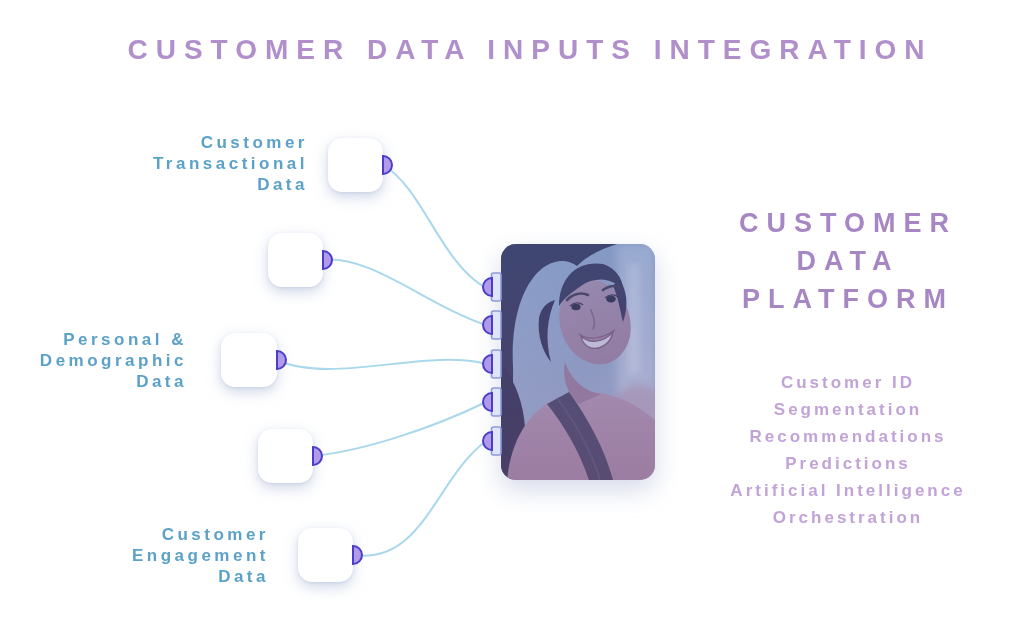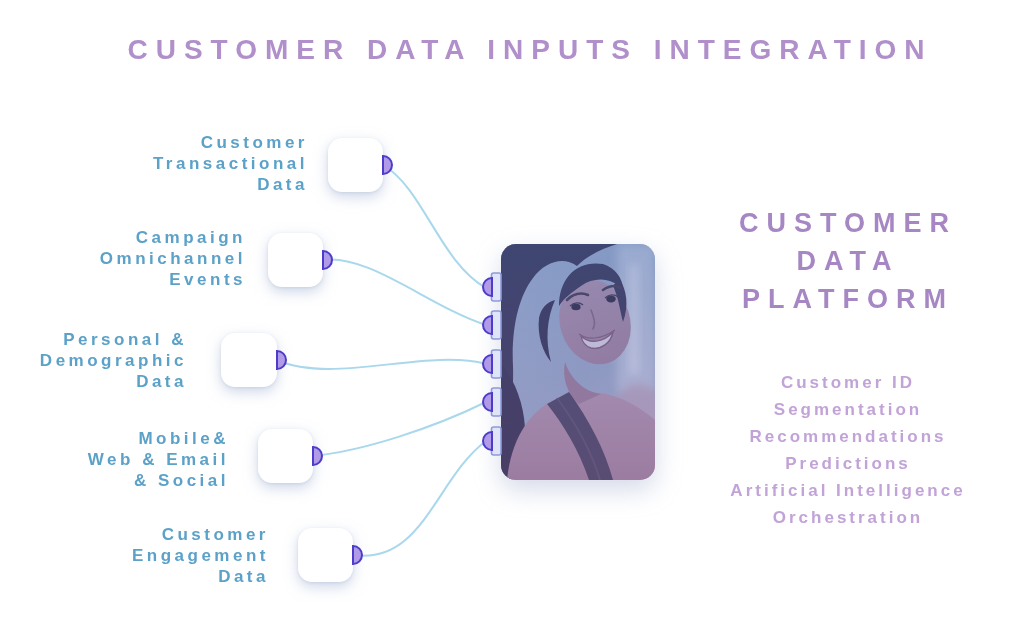--- a/index.html
+++ b/index.html
@@ -51,29 +51,23 @@
 </head>
 <body>
 
 <div class="canvas">
 
   <div class="main-title">CUSTOMER DATA INPUTS INTEGRATION</div>
 
   <div class="src-label lbl1">Customer
 Transactional
 Data</div>
-  <div class="src-label lbl2">Campaign
-Omnichannel
-Events</div>
   <div class="src-label lbl3">Personal &amp;
 Demographic
 Data</div>
-  <div class="src-label lbl4">Mobile&amp;
-Web &amp; Email
-&amp; Social</div>
   <div class="src-label lbl5">Customer
 Engagement
 Data</div>
 
   <div class="src-card card1"></div>
   <div class="src-card card2"></div>
   <div class="src-card card3"></div>
   <div class="src-card card4"></div>
   <div class="src-card card5"></div>
 

